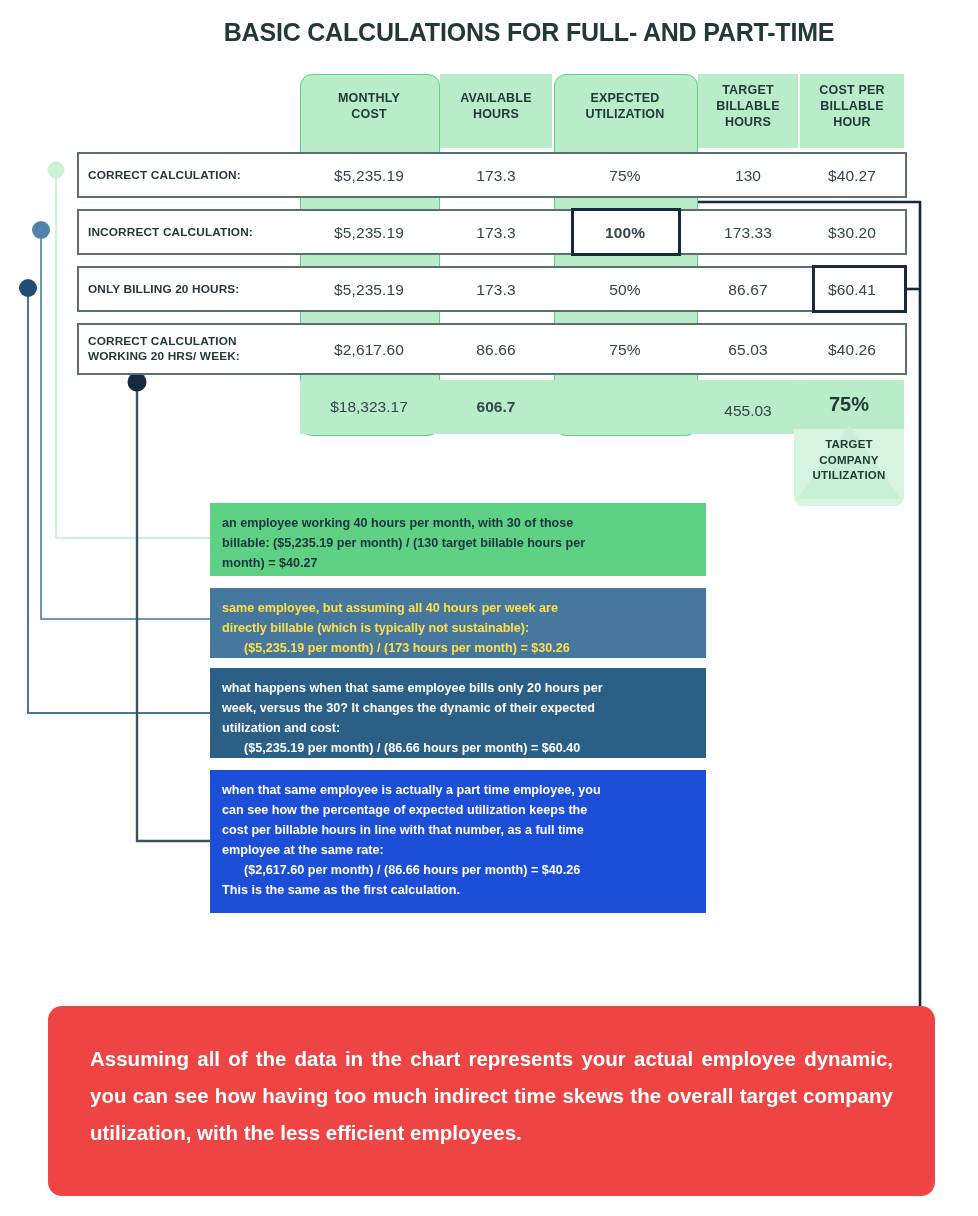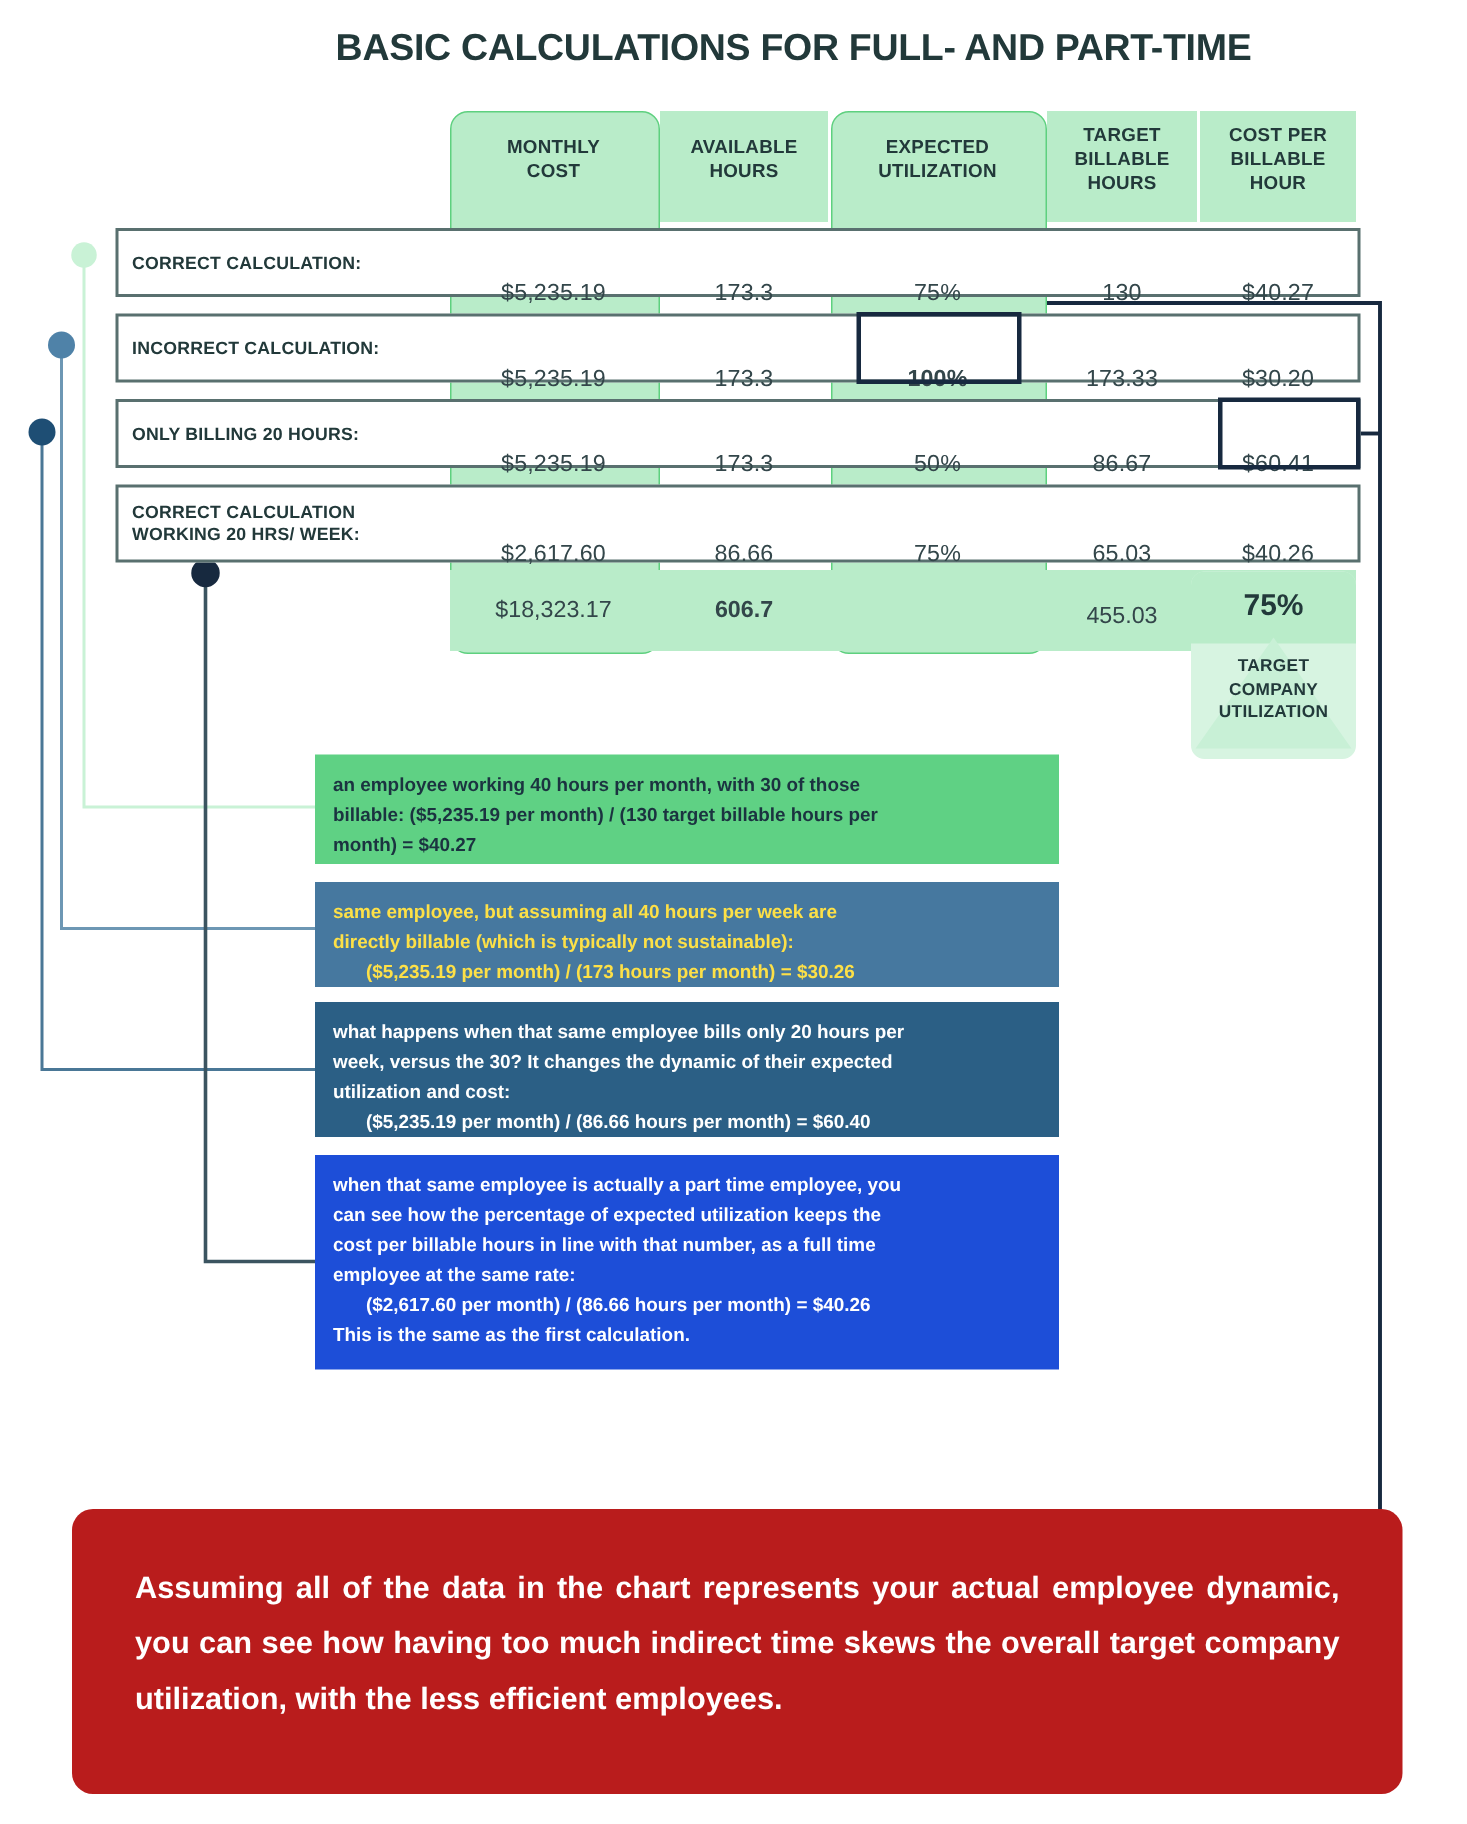--- a/index.html
+++ b/index.html
@@ -63,21 +63,20 @@
     color:#22393a;
     line-height:15px;
     letter-spacing:.15px;
   }
   .cval{
     position:absolute;z-index:4;
     text-align:center;
     font-size:15.5px;
     color:#33464a;
     letter-spacing:.1px;
-    margin-top:20px;
   }
   .tval{
     position:absolute;z-index:4;
     text-align:center;
     font-size:15.5px;
     color:#33464a;
   }
 
   
   .hlbox{
@@ -132,21 +131,21 @@
     text-align:justify;
     z-index:6;
   }
   .callout .ln{display:block;}
   .callout .ind{display:block;padding-left:22px;text-align:left;}
   .callout .last{display:block;text-align:left;}
 
   
   #summary{
     position:absolute;
-    background:#b91c1c;
+    background:#ef4444;
     border-radius:14px;
     box-sizing:border-box;
     padding:34px 42px;
     color:#ffffff;
     font-size:20.5px;
     font-weight:bold;
     line-height:37px;
     text-align:justify;
     z-index:6;
   }

